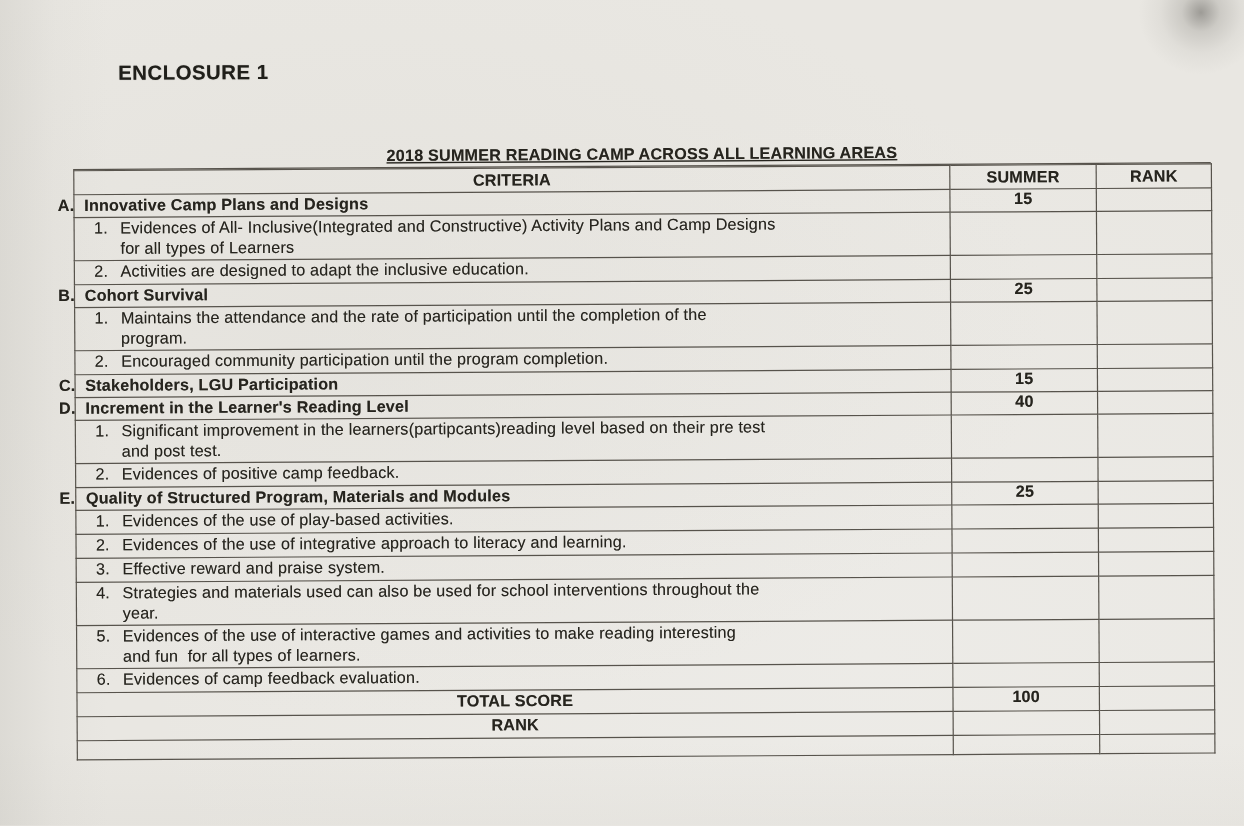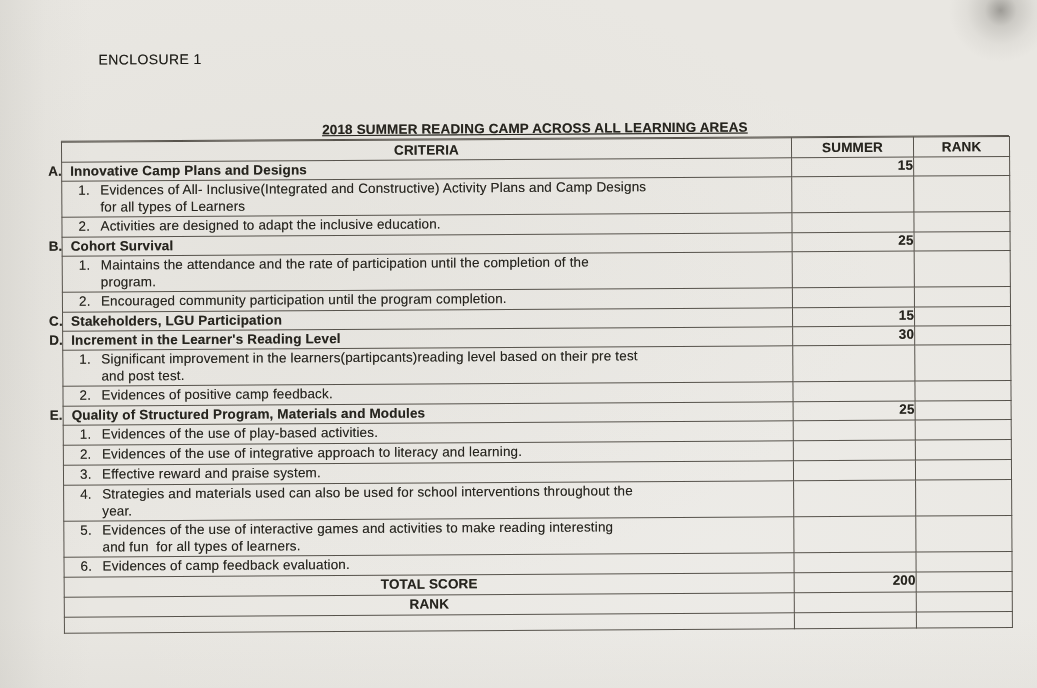--- a/index.html
+++ b/index.html
@@ -20,21 +20,21 @@
       #e9e7e2;
   }
   .tilt {
     position: absolute; inset: 0;
     transform: rotate(-0.35deg);
     transform-origin: 50% 45%;
     color: #26241e;
   }
   .enclosure {
     position: absolute; left: 100px; top: 49px;
-    font-size: 14px; font-weight: normal; letter-spacing: 0.4px;
+    font-size: 17px; font-weight: bold; letter-spacing: 0.4px;
     color: #201f1a;
     text-shadow: 0 0 0.6px rgba(35,34,30,0.55);
   }
   .doc {
     position: absolute; left: 62px; top: 121px; width: 948px;
     font-size: 13.5px; letter-spacing: 0.15px;
     text-shadow: 0 0 0.5px rgba(40,39,34,0.45);
   }
   .title-row {
     height: 17px; line-height: 16px;
@@ -47,21 +47,21 @@
     width: 948px;
   }
   table.rubric td, table.rubric th {
     border: 1px solid #57534c;
     padding: 0; vertical-align: top;
     font-size: 13.5px; letter-spacing: 0.15px;
     color: #26241e;
   }
   tr.head th { height: 19px; font-weight: bold; text-align: center; line-height: 19px; }
   .cell-c { text-align: left; }
-  .cell-w { text-align: right; font-weight: bold; padding-top: 1px; }
+  .cell-w { text-align: center; font-weight: bold; padding-top: 1px; }
   .cell-s { text-align: center; }
   .ctext { line-height: 16.5px; padding-top: 1px; white-space: pre-wrap; padding-right: 6px; }
   .ctext.section { padding-left: 8px; font-weight: bold; }
   .ctext.item    { padding-left: 38px; }
   .ctext.center  { text-align: center; font-weight: bold; padding-right: 0; }
   .num { display: inline-block; width: 22px; margin-left: -22px; }
   tr.section td { height: 18px; }
   tr.item td    { height: 19px; }
   tr.two-line td{ height: 35px; }
   tr.center td  { height: 19px; }
@@ -141,21 +141,21 @@
               <td class="cell-c">
                 <div class="ctext section"><span class="num">C.</span>Stakeholders, LGU Participation</div>
               </td>
               <td class="cell-w">15</td>
               <td class="cell-s"></td>
             </tr>
             <tr class="section">
               <td class="cell-c">
                 <div class="ctext section"><span class="num">D.</span>Increment in the Learner's Reading Level</div>
               </td>
-              <td class="cell-w">30</td>
+              <td class="cell-w">40</td>
               <td class="cell-s"></td>
             </tr>
             <tr class="item two-line">
               <td class="cell-c">
                 <div class="ctext item"><span class="num">1.</span>Significant improvement in the learners(partipcants)reading level based on their pre test<br>and post test.</div>
               </td>
               <td class="cell-w"></td>
               <td class="cell-s"></td>
             </tr>
             <tr class="item">
@@ -211,21 +211,21 @@
               <td class="cell-c">
                 <div class="ctext item"><span class="num">6.</span>Evidences of camp feedback evaluation.</div>
               </td>
               <td class="cell-w"></td>
               <td class="cell-s"></td>
             </tr>
             <tr class="center">
               <td class="cell-c">
                 <div class="ctext center">TOTAL SCORE</div>
               </td>
-              <td class="cell-w">200</td>
+              <td class="cell-w">100</td>
               <td class="cell-s"></td>
             </tr>
             <tr class="center">
               <td class="cell-c">
                 <div class="ctext center">RANK</div>
               </td>
               <td class="cell-w"></td>
               <td class="cell-s"></td>
             </tr>
             <tr class="empty">

